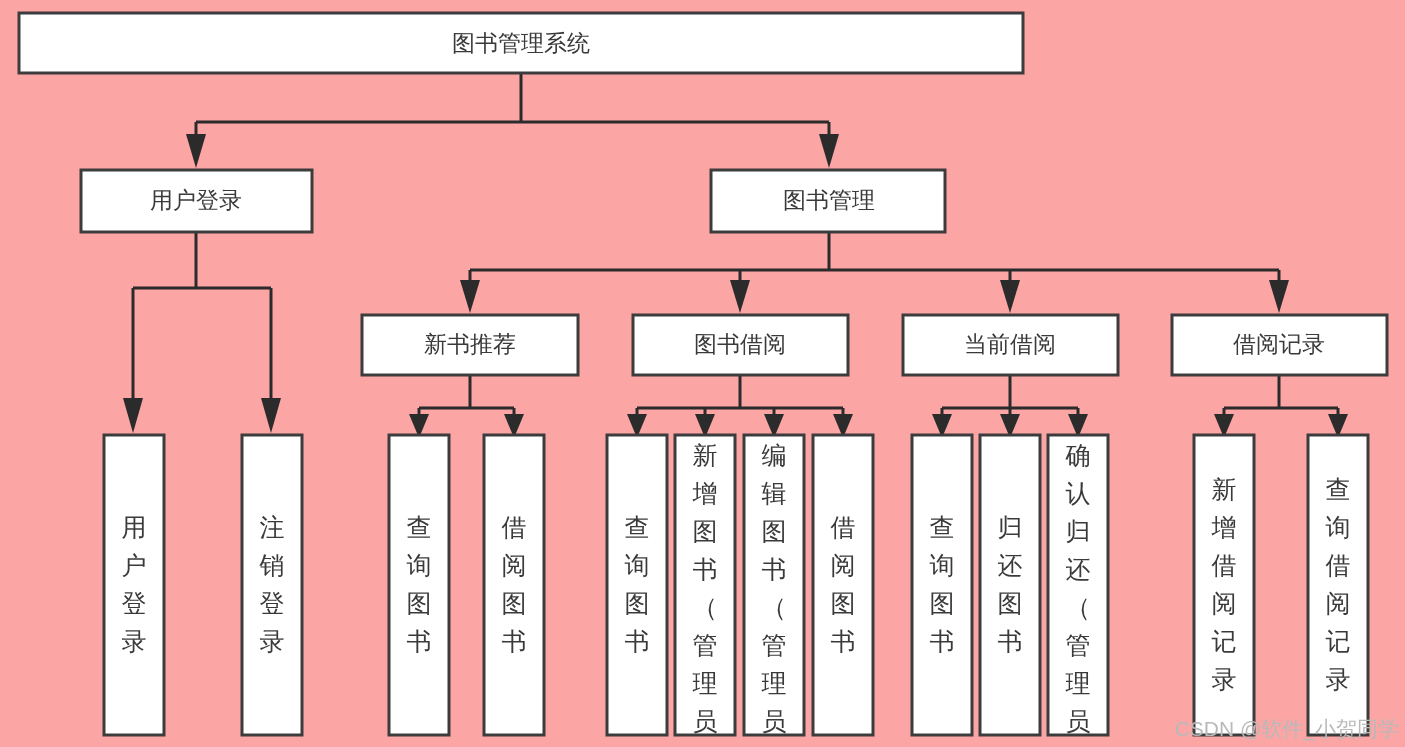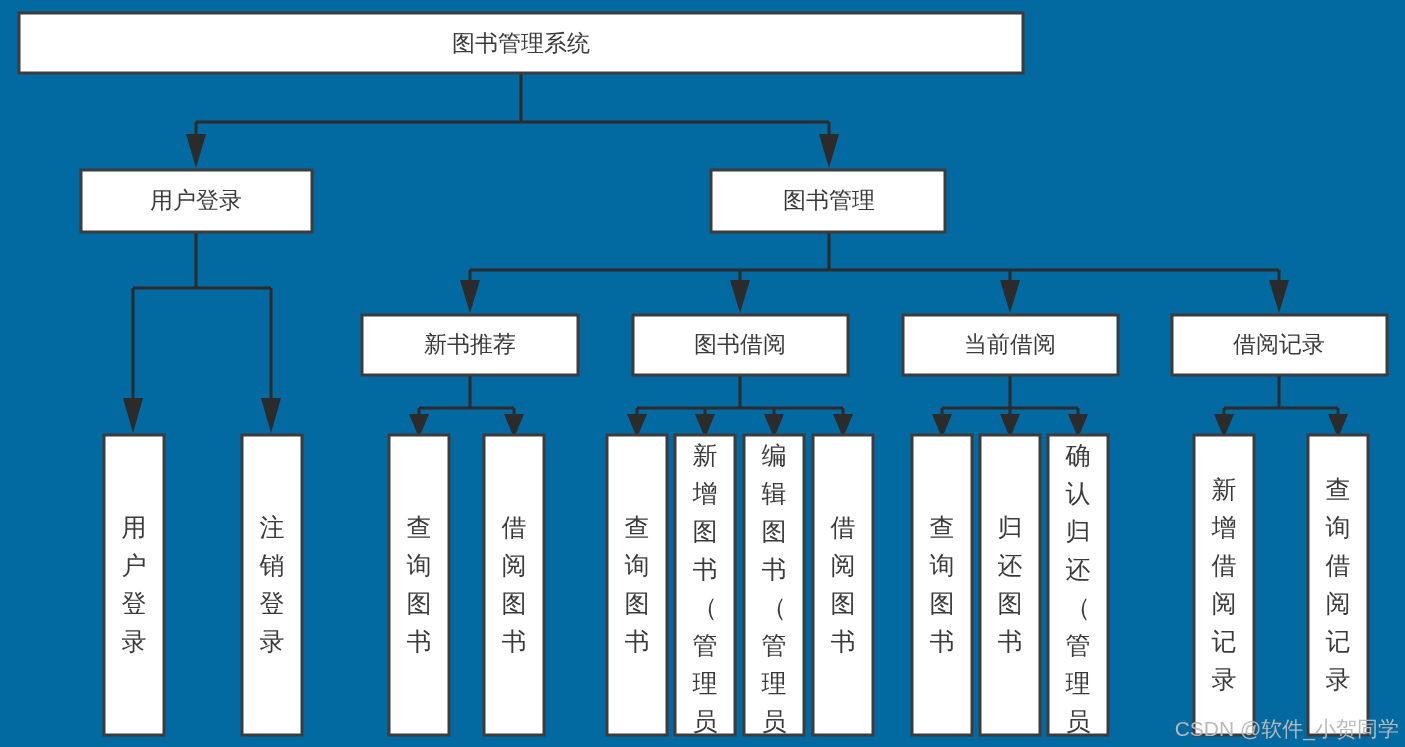--- a/index.html
+++ b/index.html
@@ -7,21 +7,21 @@
     padding: 0;
     background: #ffffff;
   }
   body {
     font-family: "Liberation Sans", "DejaVu Sans", sans-serif;
   }
   #diagram-root {
     position: relative;
     width: 1405px;
     height: 747px;
-    background: #0369a1;
+    background: #fca5a5;
     overflow: hidden;
   }
   svg.diagram-canvas {
     position: absolute;
     left: 0;
     top: 0;
     width: 1405px;
     height: 747px;
   }
   .node-box {

